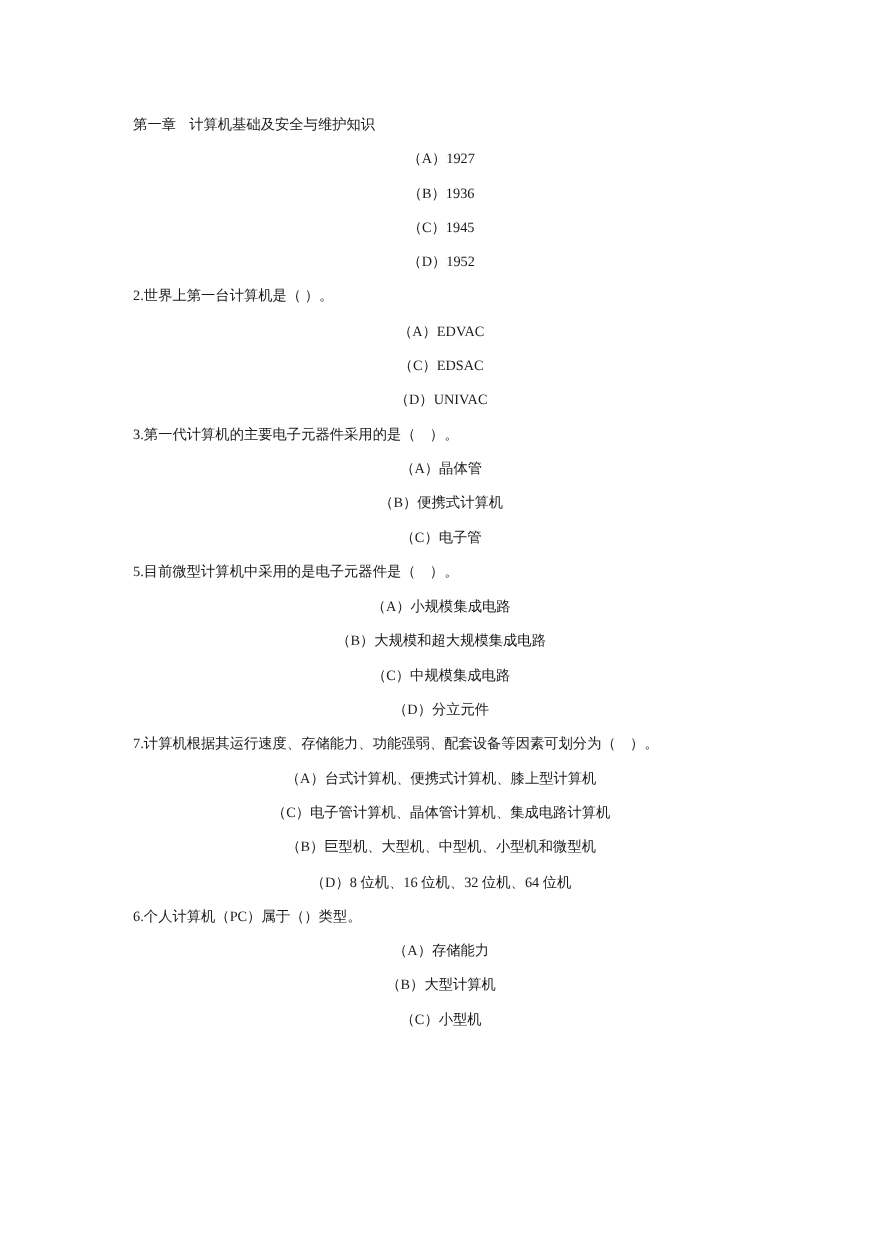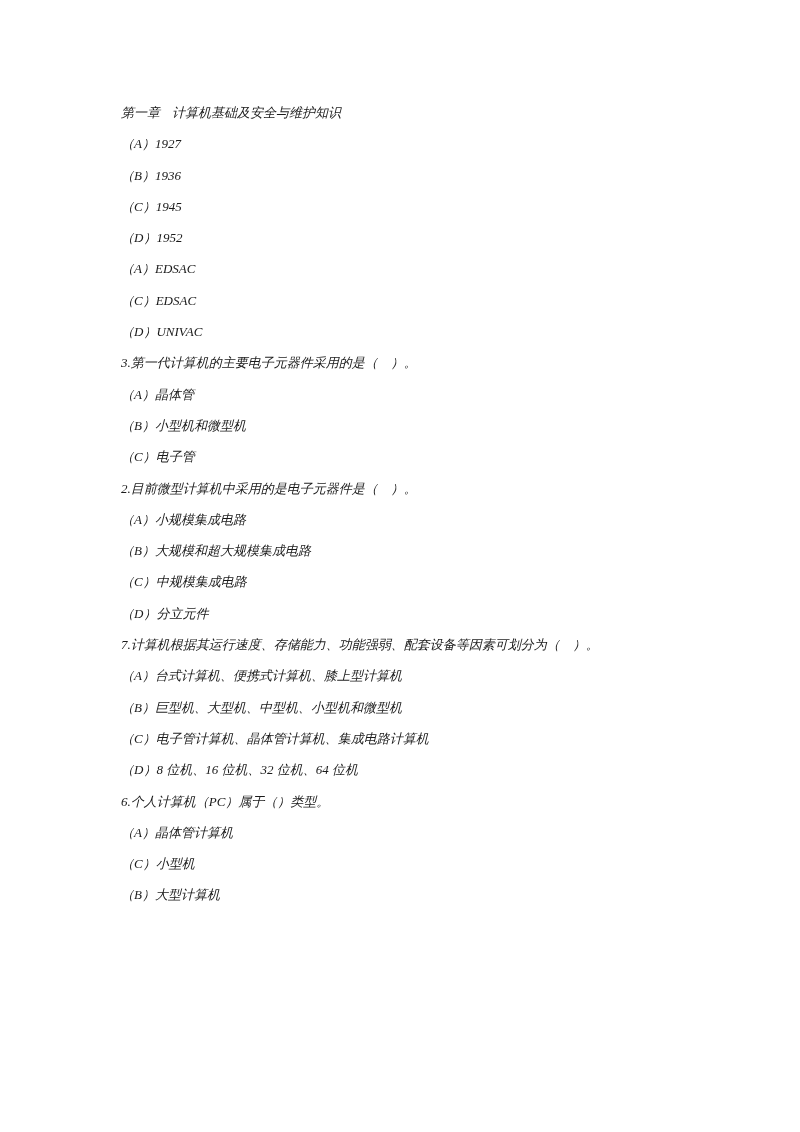--- a/index.html
+++ b/index.html
@@ -15,89 +15,90 @@
       font-family: "Liberation Serif", "DejaVu Serif", serif;
       color: #1a1a1a;
     }
     .page {
       position: absolute;
       left: 0;
       top: 0;
       width: 800px;
       height: 1132px;
       background: #ffffff;
-      font-style: italic;
     }
     .content {
       position: absolute;
       left: 121px;
       top: 103px;
       width: 560px;
     }
     .line {
       height: 31.3px;
       line-height: 20px;
       font-size: 13px;
       white-space: nowrap;
     }
     .chapter-title .sep {
       display: inline-block;
       width: 12px;
     }
     .option {
       padding-left: 0;
+      text-align: center;
     }
   </style>
 </head>
 <body>
 
 <div class="page">
   <div class="content">
 
     <div class="line chapter-title">
       <span>第一章</span><span class="sep"></span><span>计算机基础及安全与维护知识</span>
     </div>
 
     <div>
       <div class="line option">（A）1927</div>
       <div class="line option">（B）1936</div>
       <div class="line option">（C）1945</div>
       <div class="line option">（D）1952</div>
     </div>
 
     <div>
-      <div class="line option">（A）EDSAC</div>
+      <div class="line">2.世界上第一台计算机是（ ）。</div>
+      <div class="line option">（A）EDVAC</div>
       <div class="line option">（C）EDSAC</div>
       <div class="line option">（D）UNIVAC</div>
     </div>
 
     <div>
       <div class="line">3.第一代计算机的主要电子元器件采用的是（　）。</div>
       <div class="line option">（A）晶体管</div>
-      <div class="line option">（B）小型机和微型机</div>
+      <div class="line option">（B）便携式计算机</div>
       <div class="line option">（C）电子管</div>
     </div>
 
     <div>
-      <div class="line">2.目前微型计算机中采用的是电子元器件是（　）。</div>
+      <div class="line">5.目前微型计算机中采用的是电子元器件是（　）。</div>
       <div class="line option">（A）小规模集成电路</div>
       <div class="line option">（B）大规模和超大规模集成电路</div>
       <div class="line option">（C）中规模集成电路</div>
       <div class="line option">（D）分立元件</div>
     </div>
 
     <div>
       <div class="line">7.计算机根据其运行速度、存储能力、功能强弱、配套设备等因素可划分为（　）。</div>
       <div class="line option">（A）台式计算机、便携式计算机、膝上型计算机</div>
+      <div class="line option">（C）电子管计算机、晶体管计算机、集成电路计算机</div>
       <div class="line option">（B）巨型机、大型机、中型机、小型机和微型机</div>
-      <div class="line option">（C）电子管计算机、晶体管计算机、集成电路计算机</div>
       <div class="line option">（D）8 位机、16 位机、32 位机、64 位机</div>
     </div>
 
     <div>
       <div class="line">6.个人计算机（PC）属于（）类型。</div>
-      <div class="line option">（A）晶体管计算机</div>
+      <div class="line option">（A）存储能力</div>
+      <div class="line option">（B）大型计算机</div>
       <div class="line option">（C）小型机</div>
-      <div class="line option">（B）大型计算机</div>
     </div>
 
   </div>
 </div>
 
 </body></html>

